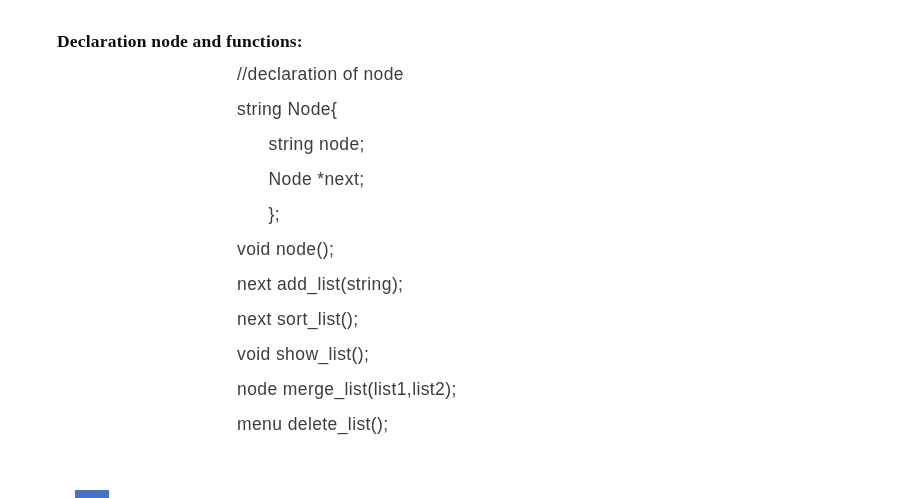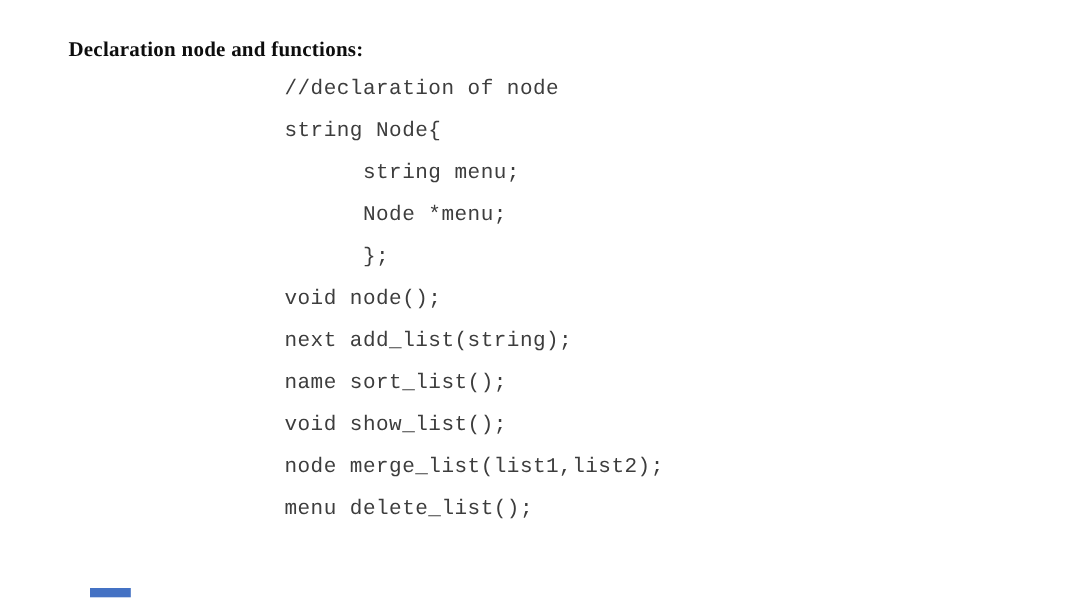--- a/index.html
+++ b/index.html
@@ -27,21 +27,21 @@
     color: #0d0d0d;
     letter-spacing: 0.2px;
     white-space: pre;
   }
   .code {
     position: absolute;
     left: 237px;
     top: 57px;
   }
   .code-line {
-    font-family: Liberation Mono, monospace;
+    font-family: Liberation Sans, sans-serif;
     font-size: 17.5px;
     line-height: 35px;
     color: #3d3d3d;
     white-space: pre;
     letter-spacing: 0.4px;
   }
   .blue-bar {
     position: absolute;
     left: 75px;
     top: 490px;
@@ -53,26 +53,26 @@
 </head>
 <body>
 
 <div class="page">
 
   <div class="heading">Declaration node and functions:</div>
 
   <div class="code">
     <div class="code-line">//declaration of node</div>
     <div class="code-line">string Node{</div>
-    <div class="code-line">      string menu;</div>
-    <div class="code-line">      Node *menu;</div>
+    <div class="code-line">      string node;</div>
+    <div class="code-line">      Node *next;</div>
     <div class="code-line">      };</div>
     <div class="code-line">void node();</div>
     <div class="code-line">next add_list(string);</div>
-    <div class="code-line">name sort_list();</div>
+    <div class="code-line">next sort_list();</div>
     <div class="code-line">void show_list();</div>
     <div class="code-line">node merge_list(list1,list2);</div>
     <div class="code-line">menu delete_list();</div>
   </div>
 
   <div class="blue-bar" style="background: rgb(68, 114, 196);"></div>
 
 </div>
 
 </body></html>

